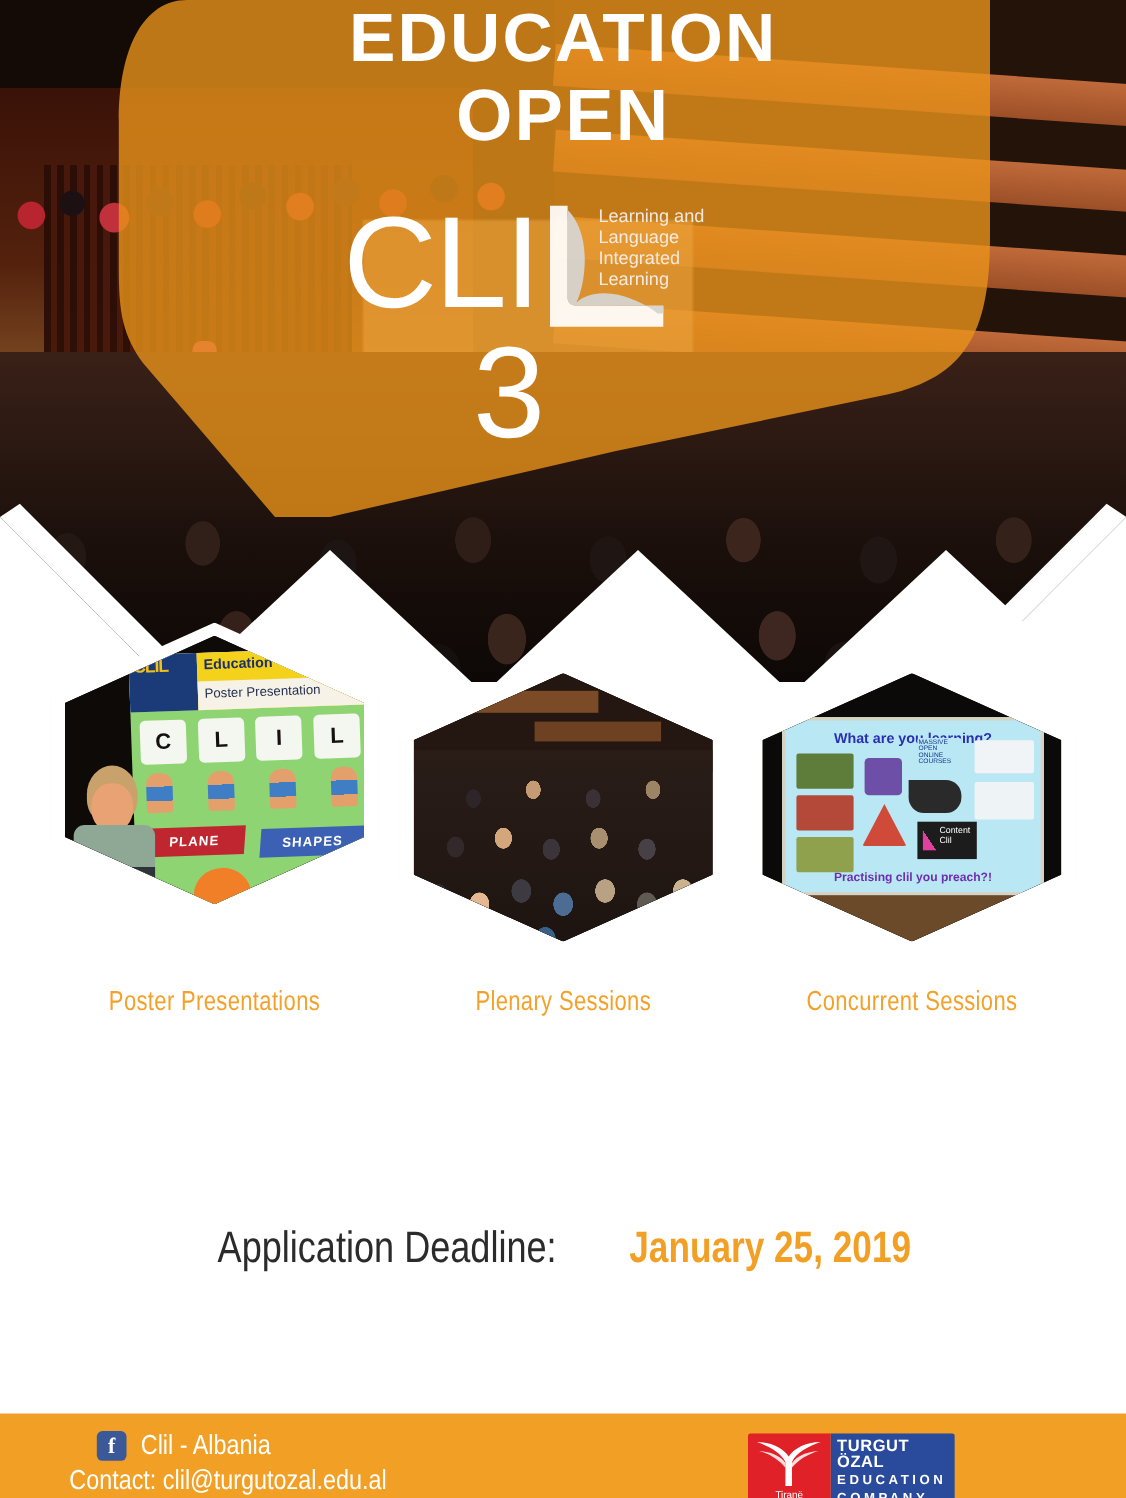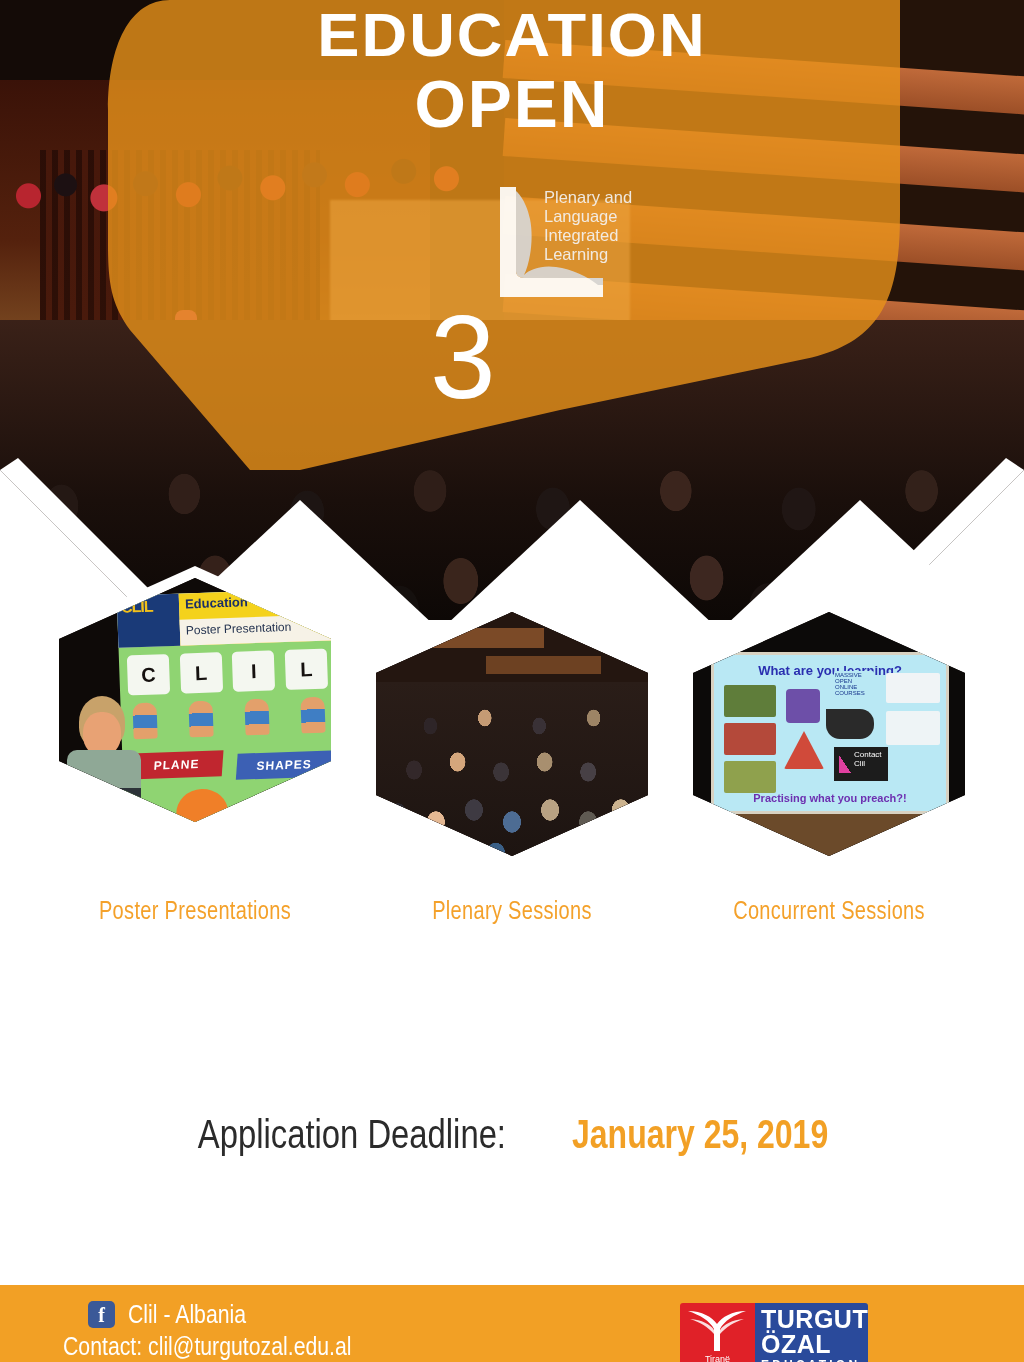--- a/index.html
+++ b/index.html
@@ -363,21 +363,21 @@
   }
   .to-tirane {
     position:absolute; left:0; bottom:1px; width:100%; text-align:center;
     color:#ffffff; font-size:9px; font-family:"Liberation Sans", sans-serif;
   }
   .to-blue {
     flex:1; background:#2A4A9B; padding:4px 0 0 6px; color:#ffffff;
   }
   .to-name {
     font-family:"Liberation Sans Narrow","Liberation Sans", sans-serif;
-    font-weight:bold; font-size:25px; letter-spacing:.5px; line-height:1;
+    font-weight:bold; font-size:15px; letter-spacing:.5px; line-height:1;
   }
   .to-sub1, .to-sub2 {
     font-family:"Liberation Sans Narrow","Liberation Sans", sans-serif;
     font-size:12px; letter-spacing:3.2px; line-height:1.35; font-weight:bold;
   }
 </style>
 </head>
 <body>
 
 <div id="poster">
@@ -403,26 +403,27 @@
     <path d="M170,0 L900,0 L900,215 C900,300 880,345 800,360 L560,410 L300,470 L250,470 L130,330 C112,305 108,285 108,245 L108,110 C108,45 130,0 170,0 Z" fill="#E8921A" fill-opacity="0.80"></path>
   </svg>
 
   <div class="headline">
     <div class="h-edu">EDUCATION</div>
     <div class="h-today">OPEN</div>
   </div>
 
   <div class="logo-wrap">
     <div class="logo-inner">
+      <div class="logo-clil">CLI</div>
       <svg class="logo-book" width="120" height="118" viewBox="0 0 120 118">
         <path d="M10,2 L26,2 L26,86 C26,90 29,93 34,93 L113,93 L113,112 L10,112 Z" fill="#ffffff" opacity="0.92"></path>
         <path d="M26,6 C26,6 36,14 40,34 C44,54 40,78 34,90 C40,84 52,80 66,82 C82,84 98,92 108,100 L113,100 L113,93 L34,93 C29,93 26,90 26,86 Z" fill="#d7d4d0" opacity="0.95"></path>
       </svg>
       <div class="logo-tag">
-        <div>Plenary and</div>
+        <div>Learning and</div>
         <div>Language</div>
         <div>Integrated</div>
         <div>Learning</div>
       </div>
       <div class="logo-three">3</div>
     </div>
   </div>
 
   <svg class="chev-layer" viewBox="0 0 1024 200">
     <path d="M0,0 L0,200 L1024,200 L1024,0
@@ -500,24 +501,24 @@
             <div class="ph3-im" style="left:10px; top:30px; width:52px; height:32px; background:#5f7d3a;"></div>
             <div class="ph3-im" style="left:10px; top:68px; width:52px; height:32px; background:#b4493a;"></div>
             <div class="ph3-im" style="left:10px; top:106px; width:52px; height:32px; background:#8fa14d;"></div>
             <div class="ph3-im" style="left:72px; top:34px; width:34px; height:34px; background:#6d4fa8; border-radius:4px;"></div>
             <div class="ph3-im" style="left:70px; top:76px; width:40px; height:38px; background:#d04a3a; clip-path:polygon(50% 0,100% 100%,0 100%);"></div>
             <div class="ph3-im" style="left:112px; top:54px; width:48px; height:30px; background:#2a2a2a; border-radius:0 14px 14px 14px;"></div>
             <div class="ph3-im" style="left:120px; top:16px; width:40px; height:26px; background:#b9e8f4; color:#16348c; font-size:6px; padding:1px;">MASSIVE OPEN ONLINE COURSES</div>
             <div class="ph3-im" style="left:172px; top:18px; width:54px; height:30px; background:#f0f4f6;"></div>
             <div class="ph3-im" style="left:172px; top:56px; width:54px; height:34px; background:#eef4f6;"></div>
             <div class="ph3-fl">
-              <span>Contact</span><br>
+              <span>Content</span><br>
               <span>Clil</span>
             </div>
-            <div class="ph3-foot">Practising what you preach?!</div>
+            <div class="ph3-foot">Practising clil you preach?!</div>
           </div>
           <div class="ph3-table"></div>
         </div>
       </div>
     </div>
   </div>
 
   <div class="captions">
     <div class="cap" style="left:30px;  width:330px;">Poster Presentations</div>
     <div class="cap" style="left:347px; width:330px;">Plenary Sessions</div>

